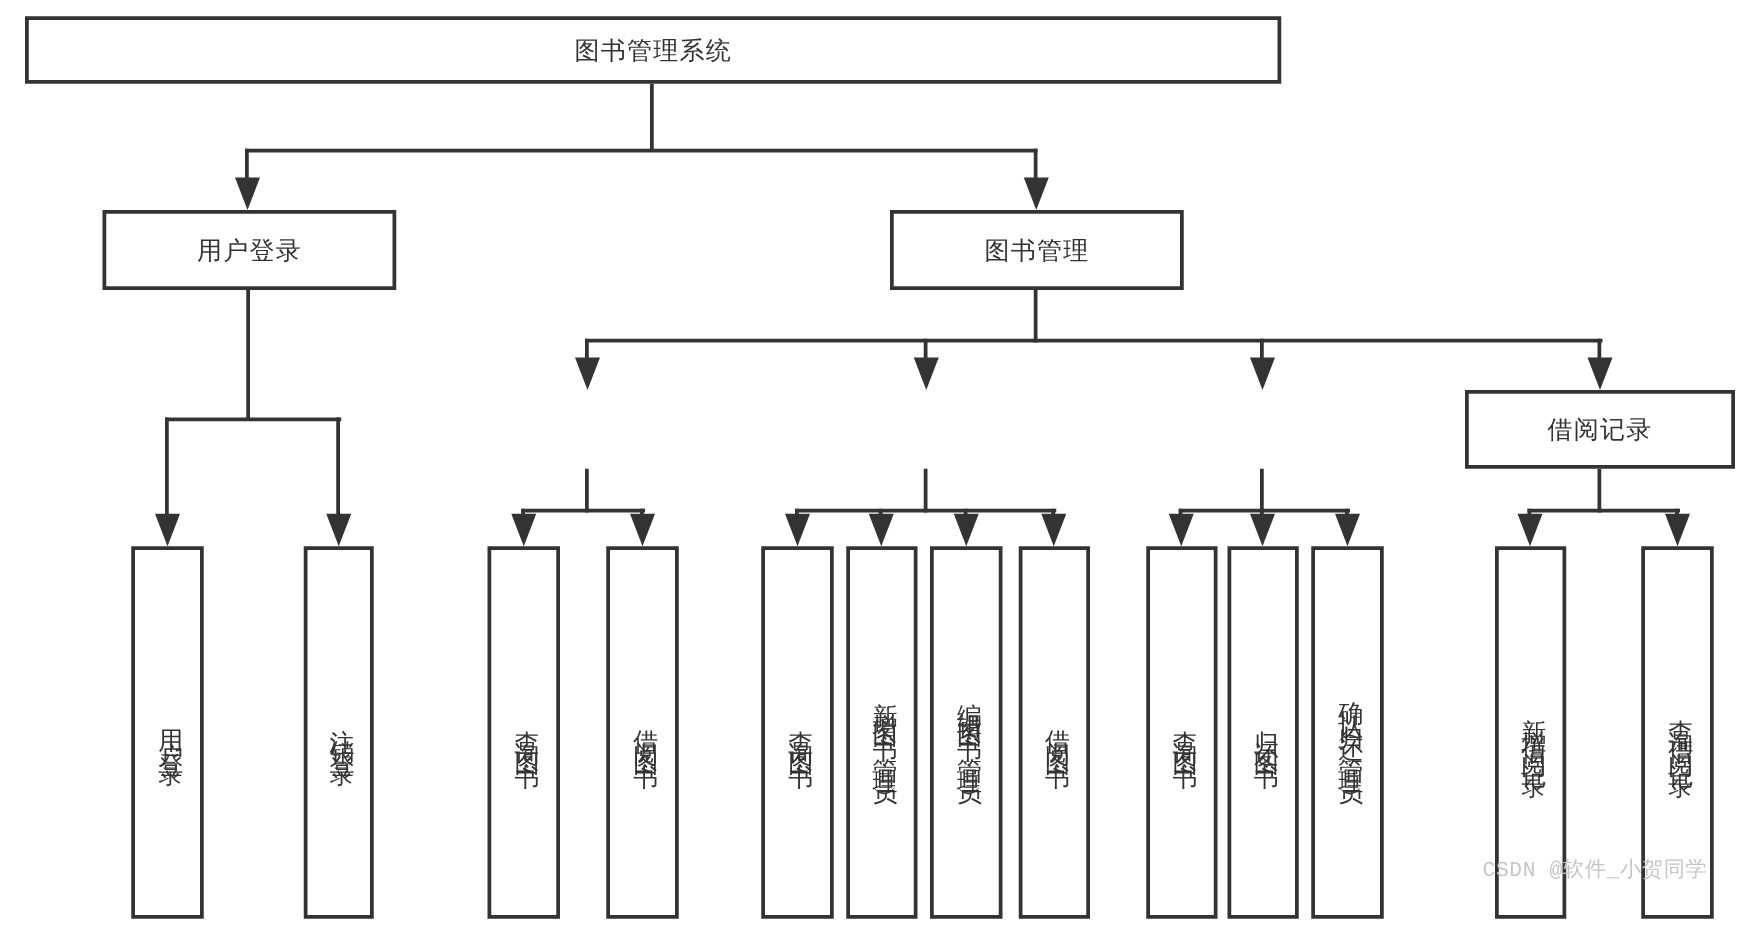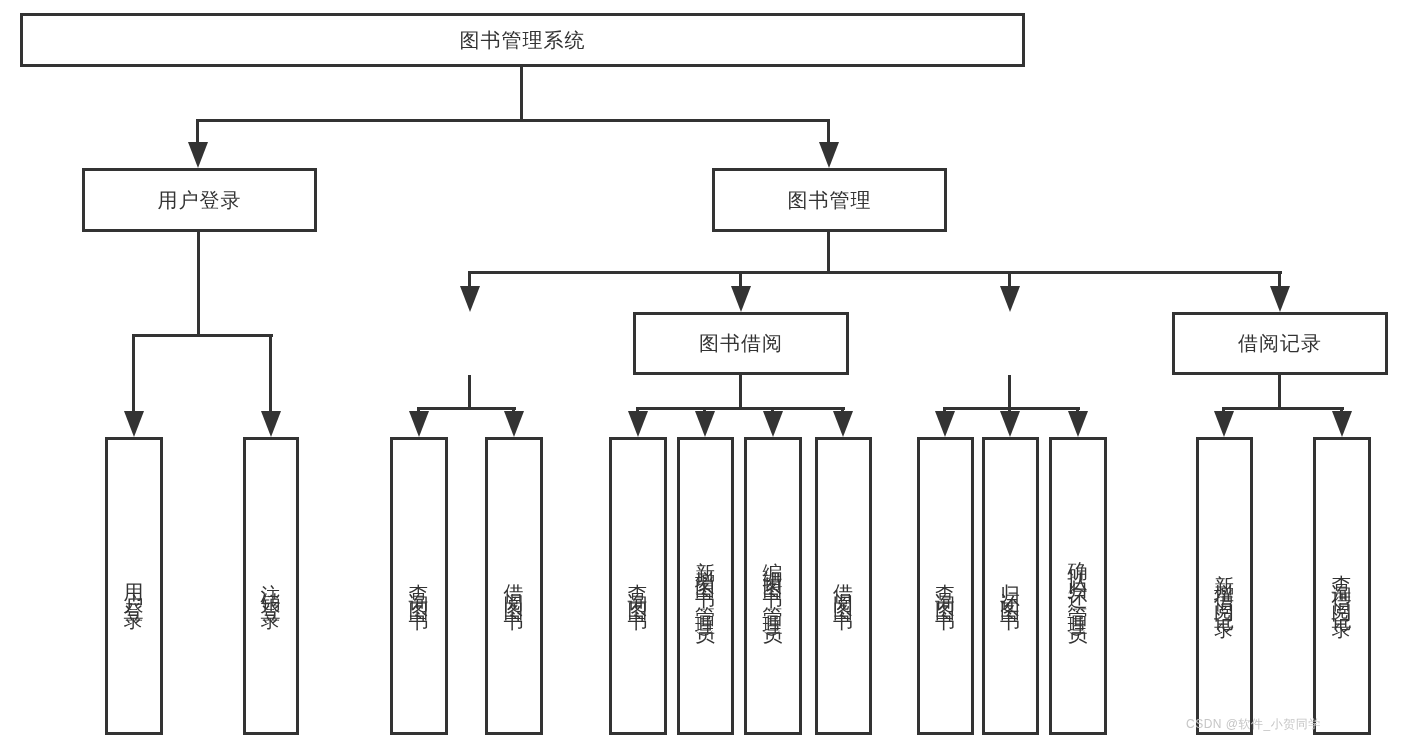--- a/index.html
+++ b/index.html
@@ -9,21 +9,21 @@
     --background: #ffffff;
     --watermark: #c6c6c6;
   }
   * { margin: 0; padding: 0; box-sizing: border-box; }
   html, body { background: var(--background); }
   .stage {
     position: relative;
     width: 1405px;
     height: 747px;
     background: var(--background);
-    font-family: Liberation Sans, sans-serif;
+    font-family: Liberation Mono, monospace;
     color: var(--text);
     overflow: hidden;
   }
   
   .box {
     position: absolute;
     border: 3px solid var(--line);
     background: var(--box_bg);
     display: flex;
     align-items: center;
@@ -59,22 +59,22 @@
     position: absolute;
     width: 0; height: 0;
     border-left: 10px solid transparent;
     border-right: 10px solid transparent;
     border-top: 26px solid var(--line);
     z-index: 1;
   }
   .watermark {
     position: absolute;
     left: 1186px;
-    top: 716px;
-    font-size: 12px;
+    top: 684px;
+    font-size: 17px;
     letter-spacing: 0.5px;
     color: var(--watermark);
     z-index: 5;
     white-space: nowrap;
   }
   
   .n-root      { left: 20px;  top: 13px;  width: 1005px; height: 54px; }
   .n-userlogin { left: 82px;  top: 168px; width: 235px;  height: 64px; }
   .n-bookmgmt  { left: 712px; top: 168px; width: 235px;  height: 64px; }
   .n-newbooks  { left: 362px; top: 312px; width: 216px;  height: 63px; }
@@ -102,23 +102,20 @@
 
   <div class="box n-root">
     <span>图书管理系统</span>
   </div>
   <div class="box n-userlogin">
     <span>用户登录</span>
   </div>
   <div class="box n-bookmgmt">
     <span>图书管理</span>
   </div>
-  <div class="box n-borrow">
-    <span>图书借阅</span>
-  </div>
   <div class="box n-records">
     <span>借阅记录</span>
   </div>
 
   <div class="leaf lf-1">
     <span>用户登录</span>
   </div>
   <div class="leaf lf-2">
     <span>注销登录</span>
   </div>

